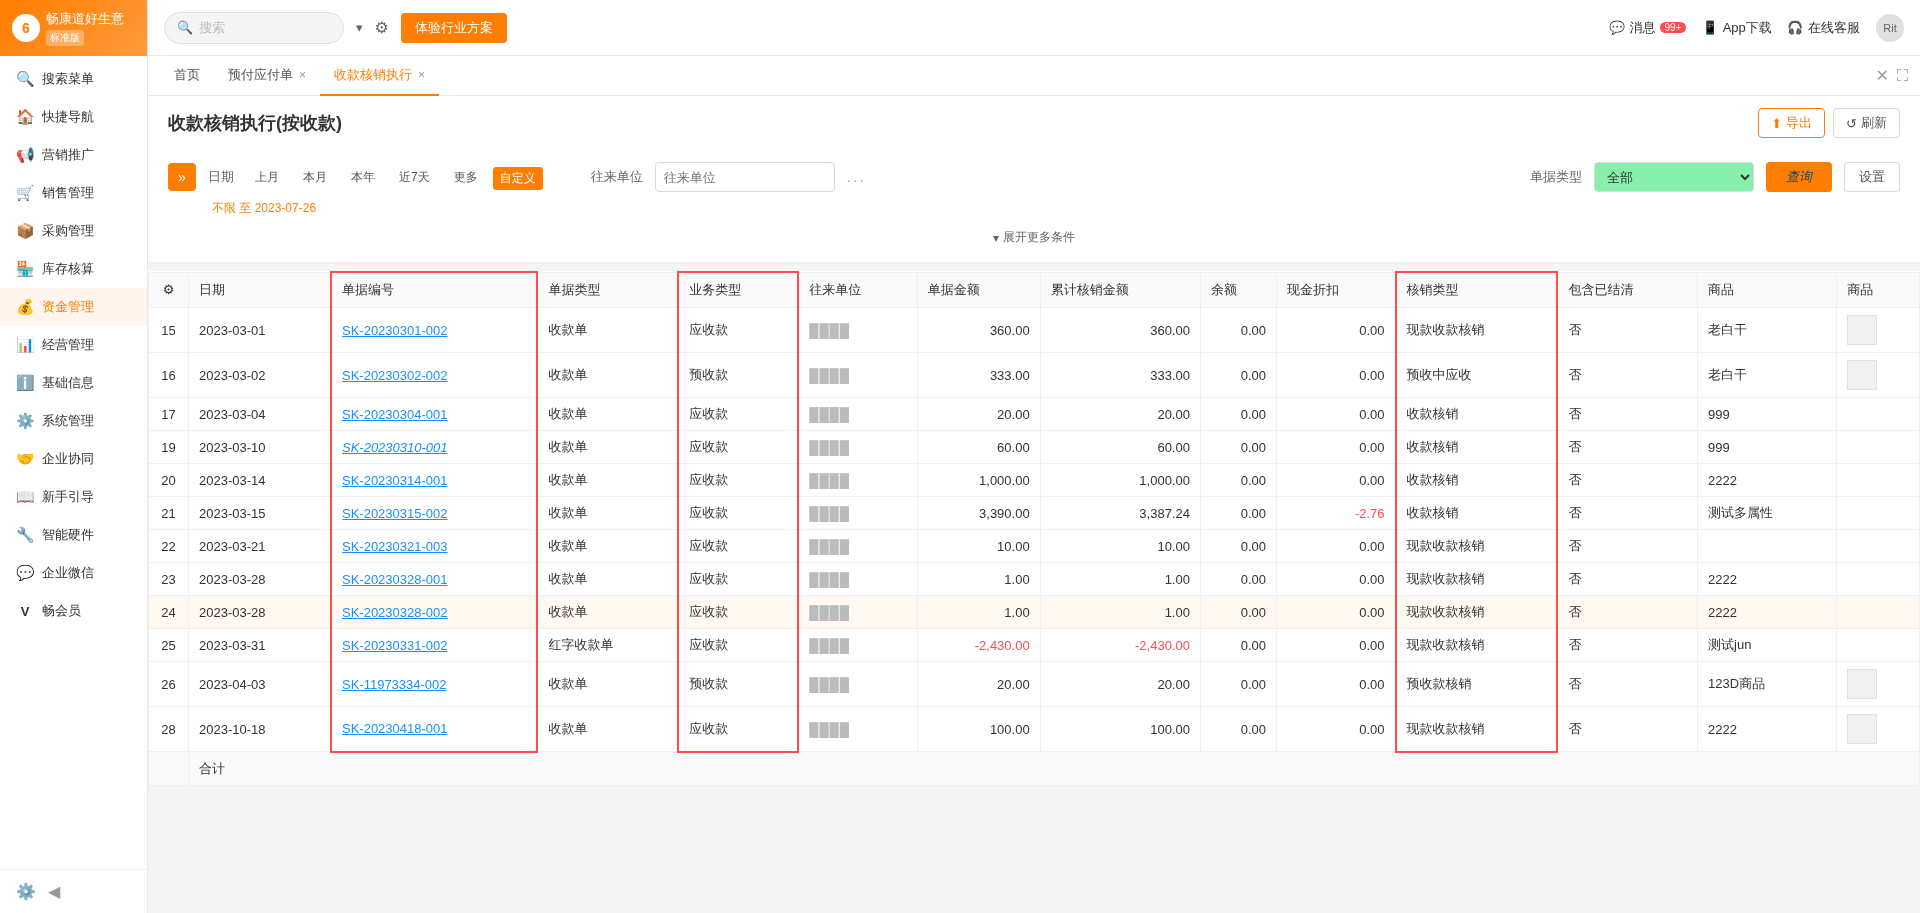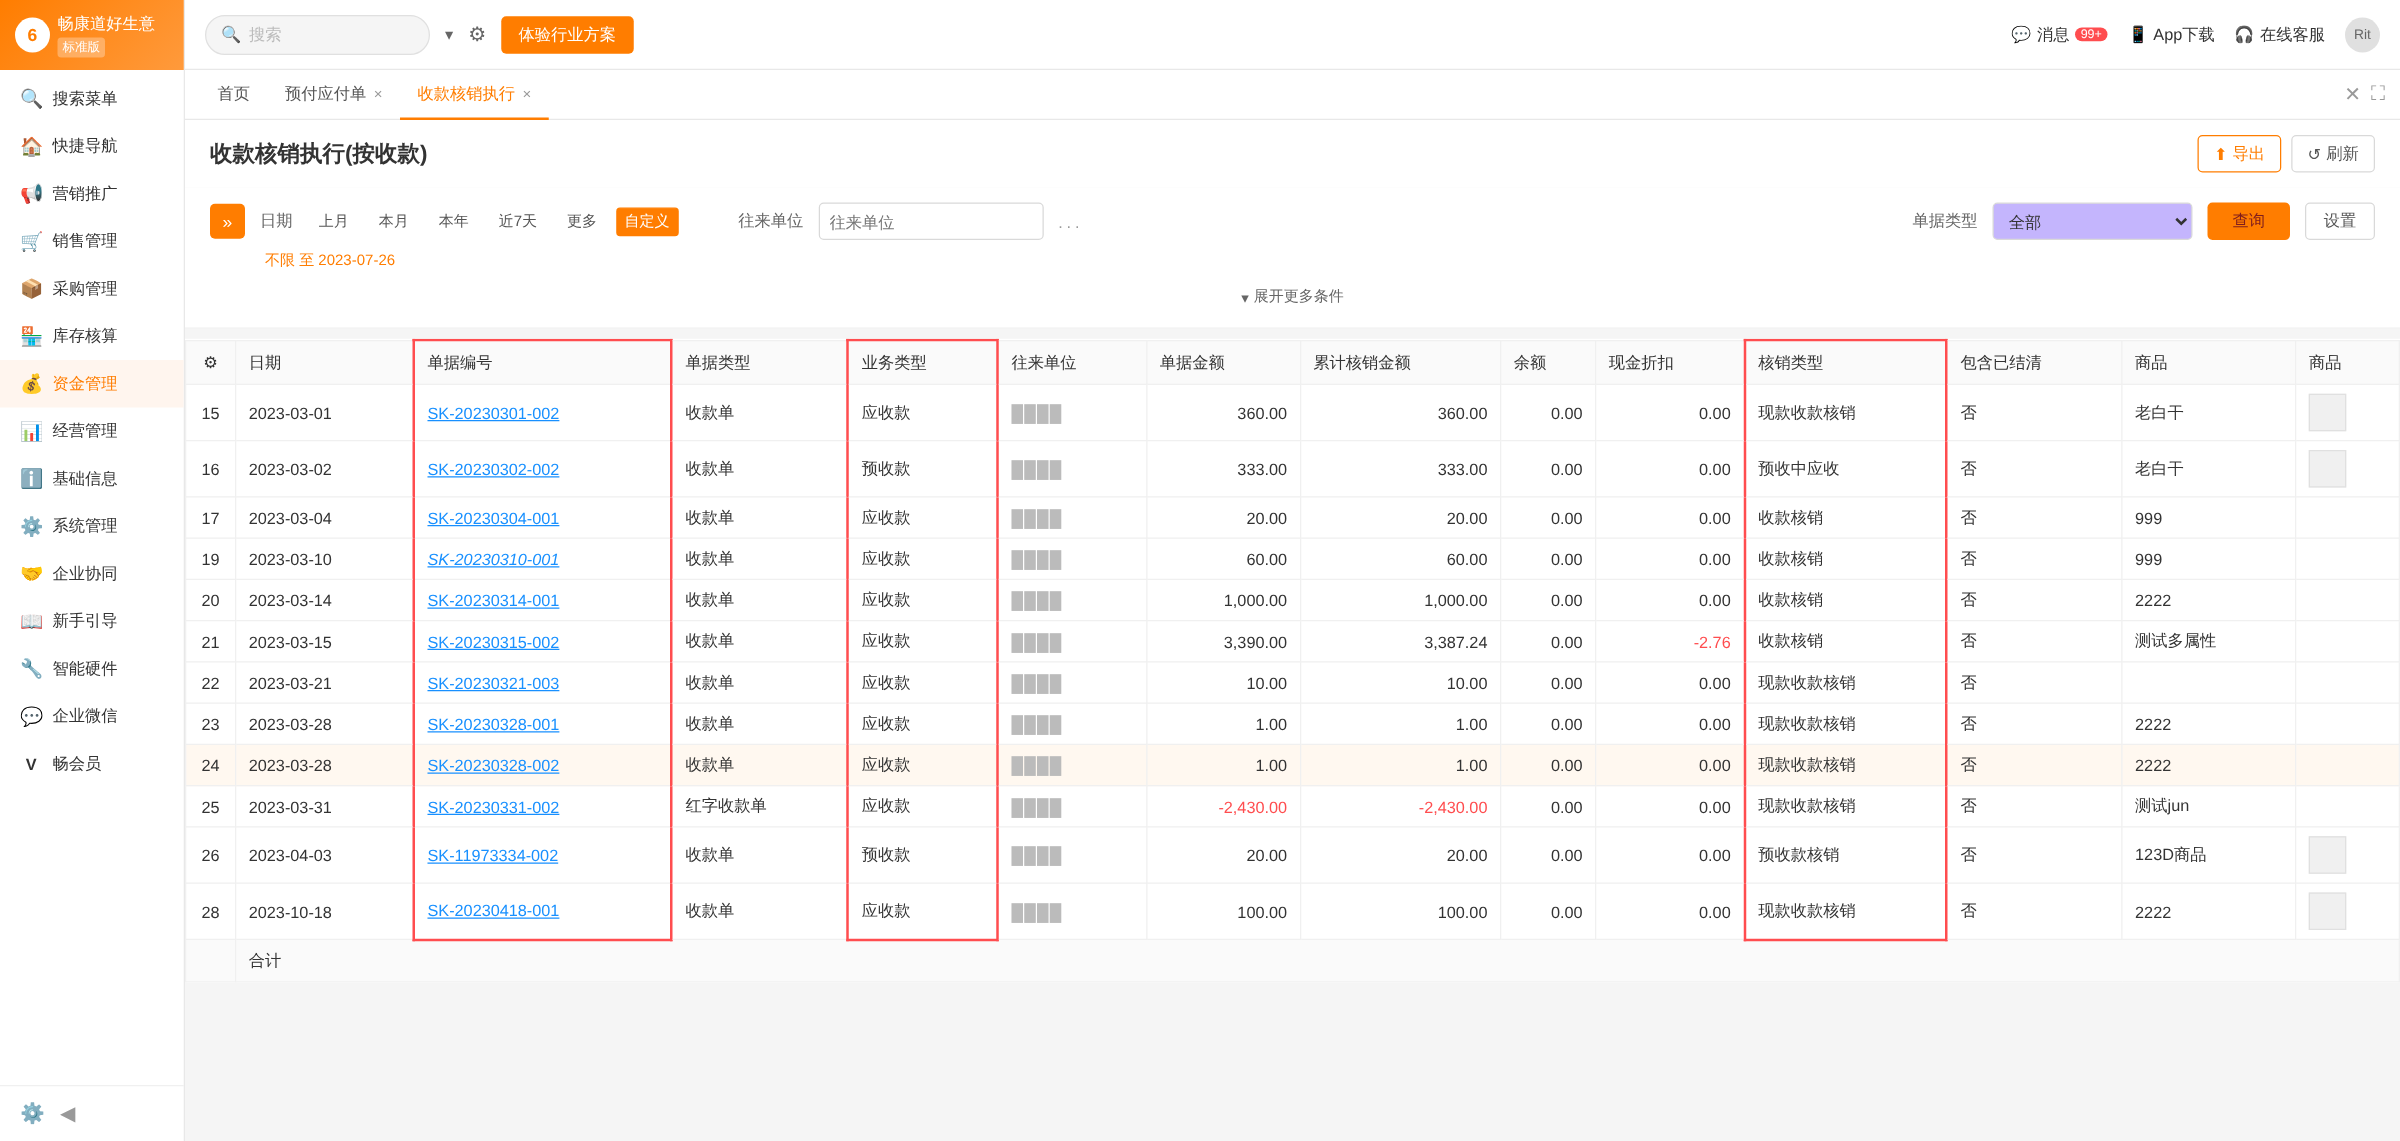--- a/index.html
+++ b/index.html
@@ -151,59 +151,60 @@
       background: white;
       padding: 12px 20px;
       display: flex;
       flex-direction: column;
       gap: 8px;
       border-bottom: 1px solid #f0f0f0;
       margin-bottom: 8px;
     }
     .filter-row { display: flex; align-items: center; gap: 12px; flex-wrap: wrap; }
     .filter-label { color: #666; font-size: 13px; }
-    .filter-date-btns { display: flex; gap: 6px; align-items: center; }
+    .filter-date-btns { display: flex; gap: 6px; align-items: flex-end; }
     .filter-date-btn { padding: 3px 8px; border-radius: 3px; cursor: pointer; font-size: 12px; color: #555; border: 1px solid transparent; }
     .filter-date-btn.custom {
       background: #ff7d00;
       color: white;
       border-color: #ff7d00;
       padding: 2px 6px;
       border-radius: 3px;
     }
     .filter-date-range { color: #ff7d00; font-size: 12px; }
     .filter-select {
       height: 30px;
       border: 1px solid #d9d9d9;
       border-radius: 4px;
       padding: 0 24px 0 8px;
       color: #333;
       font-size: 13px;
-      background: #c4b5fd;
+      background: #86efac;
       min-width: 160px;
       cursor: pointer;
     }
     .filter-input {
       height: 30px;
       border: 1px solid #d9d9d9;
       border-radius: 4px;
       padding: 0 8px;
       color: #333;
       font-size: 13px;
       min-width: 160px;
     }
     .filter-dots { color: #999; letter-spacing: 3px; cursor: pointer; }
     .btn-query {
       background: #ff7d00;
-      color: #7f1d1d;
+      color: #0c4a6e;
       border: none;
       border-radius: 4px;
       padding: 6px 20px;
       cursor: pointer;
       font-size: 13px;
+      font-style: italic;
     }
     .btn-settings {
       background: white;
       color: #555;
       border: 1px solid #d9d9d9;
       border-radius: 4px;
       padding: 5px 14px;
       cursor: pointer;
       font-size: 13px;
     }

